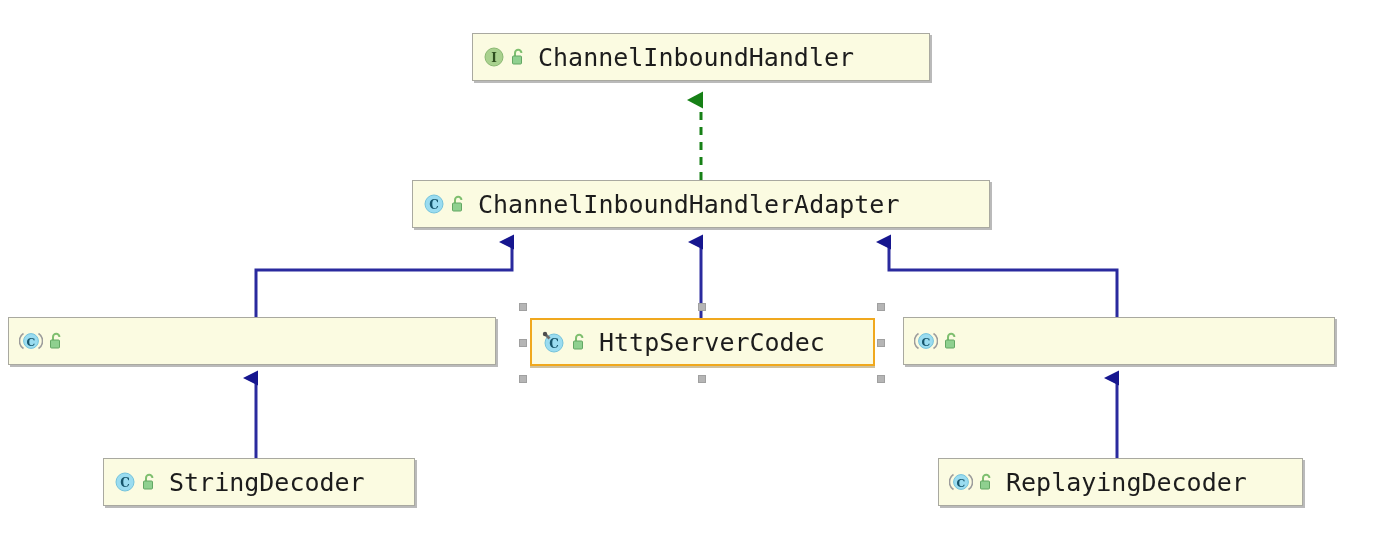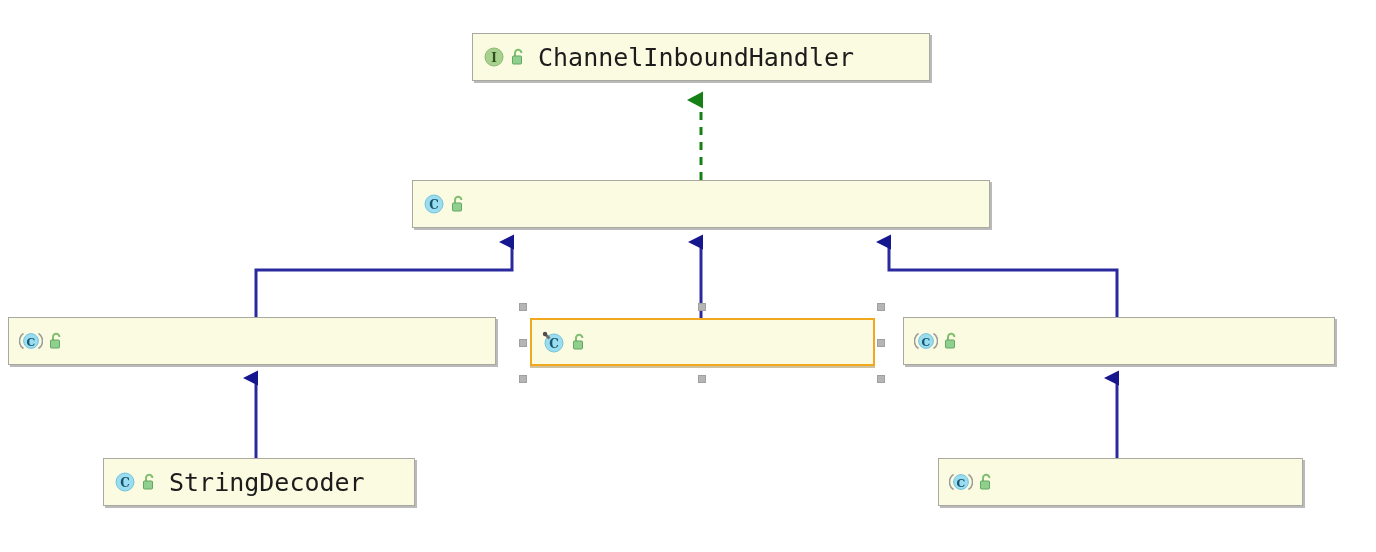--- a/index.html
+++ b/index.html
@@ -110,20 +110,21 @@
     <span class="icons">
       <svg class="ico" width="22" height="22" viewBox="0 0 22 22">
         <circle cx="11" cy="11" r="9" fill="#9adcf0" stroke="#74c3dc" stroke-width="1"></circle>
         <text x="11" y="16" font-family="DejaVu Serif, serif" font-size="12" font-weight="bold" fill="#16556b" text-anchor="middle">C</text>
       </svg>
       <svg class="ico" width="16" height="18" viewBox="0 0 16 18">
         <path d="M5,8 L5,5 A3.2,3.2 0 0 1 11.4,5" fill="none" stroke="#7fbf6f" stroke-width="2"></path>
         <rect x="2.5" y="8" width="9" height="8" rx="1" fill="#8fd08f" stroke="#63a763" stroke-width="1"></rect>
       </svg>
     </span>
+    <span class="label">ChannelInboundHandlerAdapter</span>
   </div>
 
   <div class="node" style="left:8px;top:317px;width:488px;">
     <span class="icons">
       <svg class="ico" width="24" height="22" viewBox="0 0 24 22">
         <path d="M4.5,3.5 A9,9 0 0 0 4.5,18.5" fill="none" stroke="#9c9c9c" stroke-width="1.6"></path>
         <path d="M19.5,3.5 A9,9 0 0 1 19.5,18.5" fill="none" stroke="#9c9c9c" stroke-width="1.6"></path>
         <circle cx="12" cy="11" r="7.4" fill="#9adcf0" stroke="#74c3dc" stroke-width="1"></circle>
         <text x="12" y="15.6" font-family="DejaVu Serif, serif" font-size="11" font-weight="bold" fill="#16556b" text-anchor="middle">C</text>
       </svg>
@@ -140,20 +141,21 @@
         <circle cx="12" cy="13" r="9" fill="#9adcf0" stroke="#74c3dc" stroke-width="1"></circle>
         <text x="12" y="18" font-family="DejaVu Serif, serif" font-size="12" font-weight="bold" fill="#16556b" text-anchor="middle">C</text>
         <path d="M3.5,2.5 L8.5,7.5 L6.5,9.5 L1.5,4.5 Z" fill="#6d6d6d"></path>
         <circle cx="3" cy="4" r="2.2" fill="#4d4d4d"></circle>
       </svg>
       <svg class="ico" width="16" height="18" viewBox="0 0 16 18">
         <path d="M5,8 L5,5 A3.2,3.2 0 0 1 11.4,5" fill="none" stroke="#7fbf6f" stroke-width="2"></path>
         <rect x="2.5" y="8" width="9" height="8" rx="1" fill="#8fd08f" stroke="#63a763" stroke-width="1"></rect>
       </svg>
     </span>
+    <span class="label">HttpServerCodec</span>
   </div>
 
   <div class="handle" style="left:519px;top:303px;"></div>
   <div class="handle" style="left:698px;top:303px;"></div>
   <div class="handle" style="left:877px;top:303px;"></div>
   <div class="handle" style="left:519px;top:339px;"></div>
   <div class="handle" style="left:877px;top:339px;"></div>
   <div class="handle" style="left:519px;top:375px;"></div>
   <div class="handle" style="left:698px;top:375px;"></div>
   <div class="handle" style="left:877px;top:375px;"></div>
@@ -193,15 +195,16 @@
         <path d="M4.5,3.5 A9,9 0 0 0 4.5,18.5" fill="none" stroke="#9c9c9c" stroke-width="1.6"></path>
         <path d="M19.5,3.5 A9,9 0 0 1 19.5,18.5" fill="none" stroke="#9c9c9c" stroke-width="1.6"></path>
         <circle cx="12" cy="11" r="7.4" fill="#9adcf0" stroke="#74c3dc" stroke-width="1"></circle>
         <text x="12" y="15.6" font-family="DejaVu Serif, serif" font-size="11" font-weight="bold" fill="#16556b" text-anchor="middle">C</text>
       </svg>
       <svg class="ico" width="16" height="18" viewBox="0 0 16 18">
         <path d="M5,8 L5,5 A3.2,3.2 0 0 1 11.4,5" fill="none" stroke="#7fbf6f" stroke-width="2"></path>
         <rect x="2.5" y="8" width="9" height="8" rx="1" fill="#8fd08f" stroke="#63a763" stroke-width="1"></rect>
       </svg>
     </span>
+    <span class="label">ReplayingDecoder</span>
   </div>
 
 </div>
 
 </body></html>

